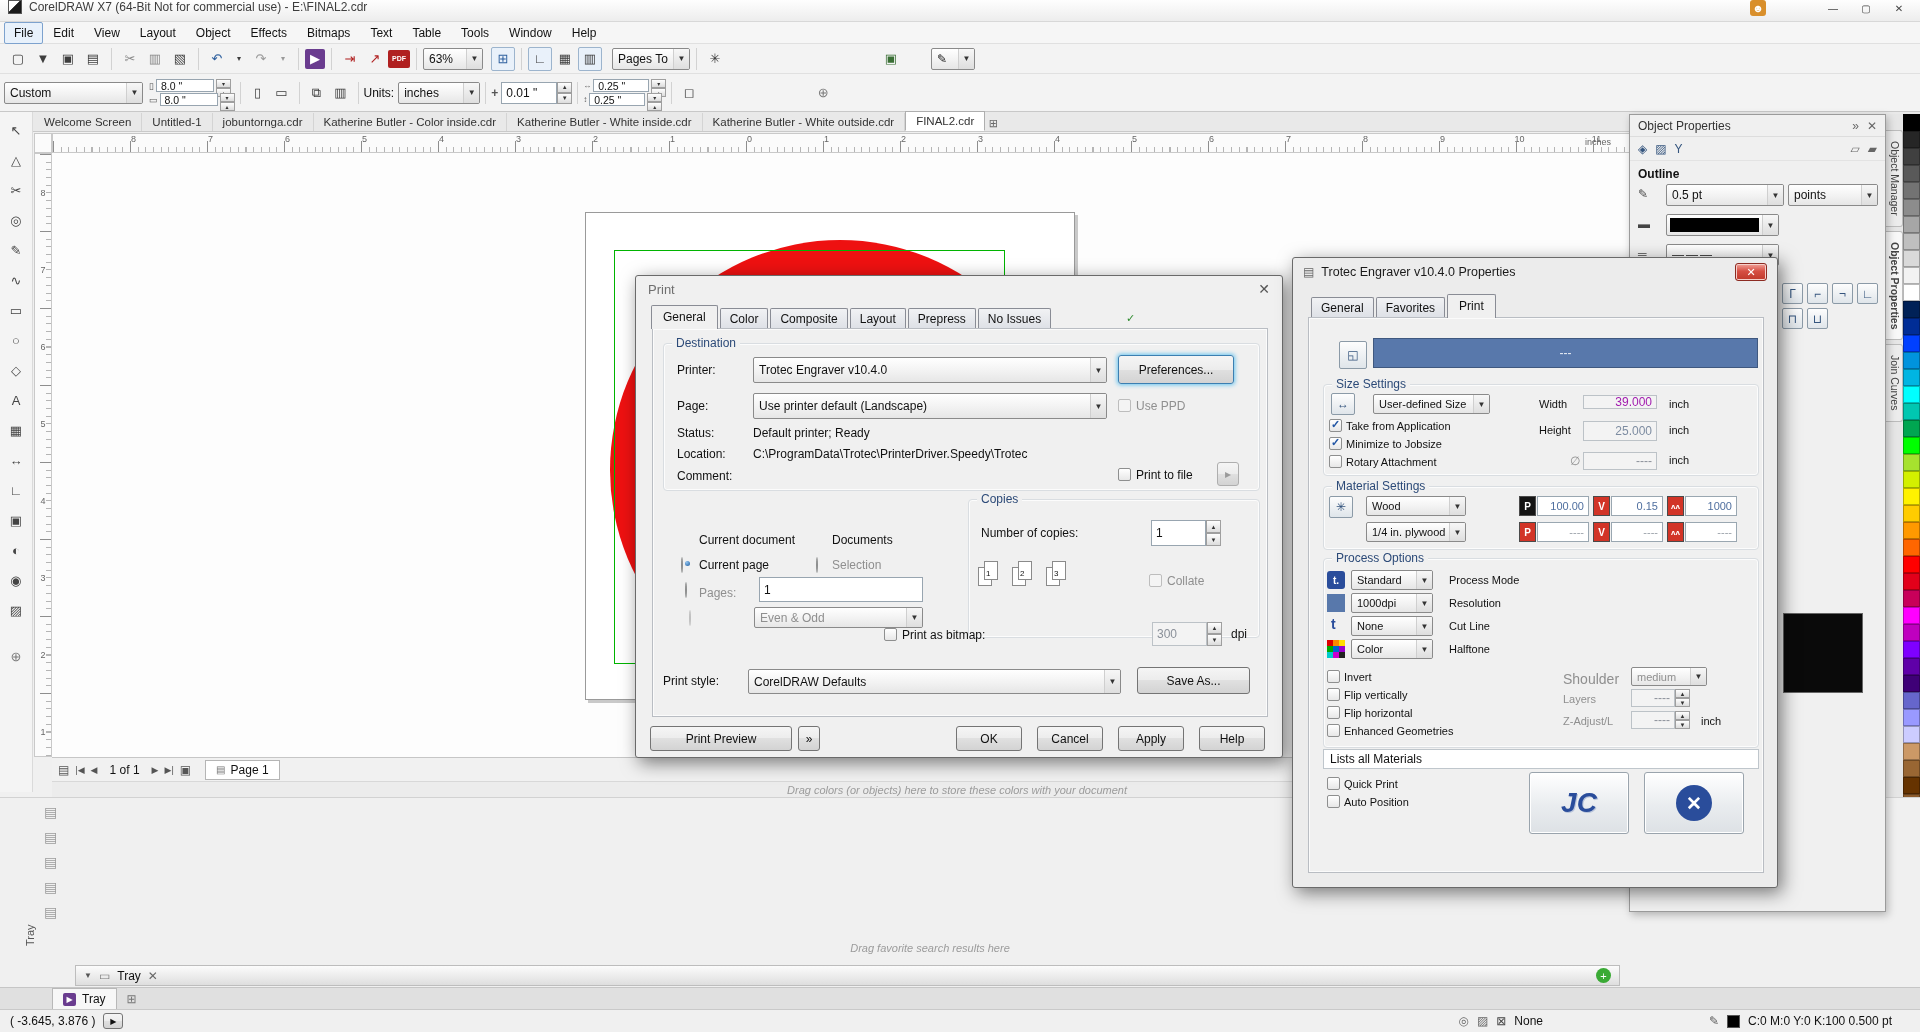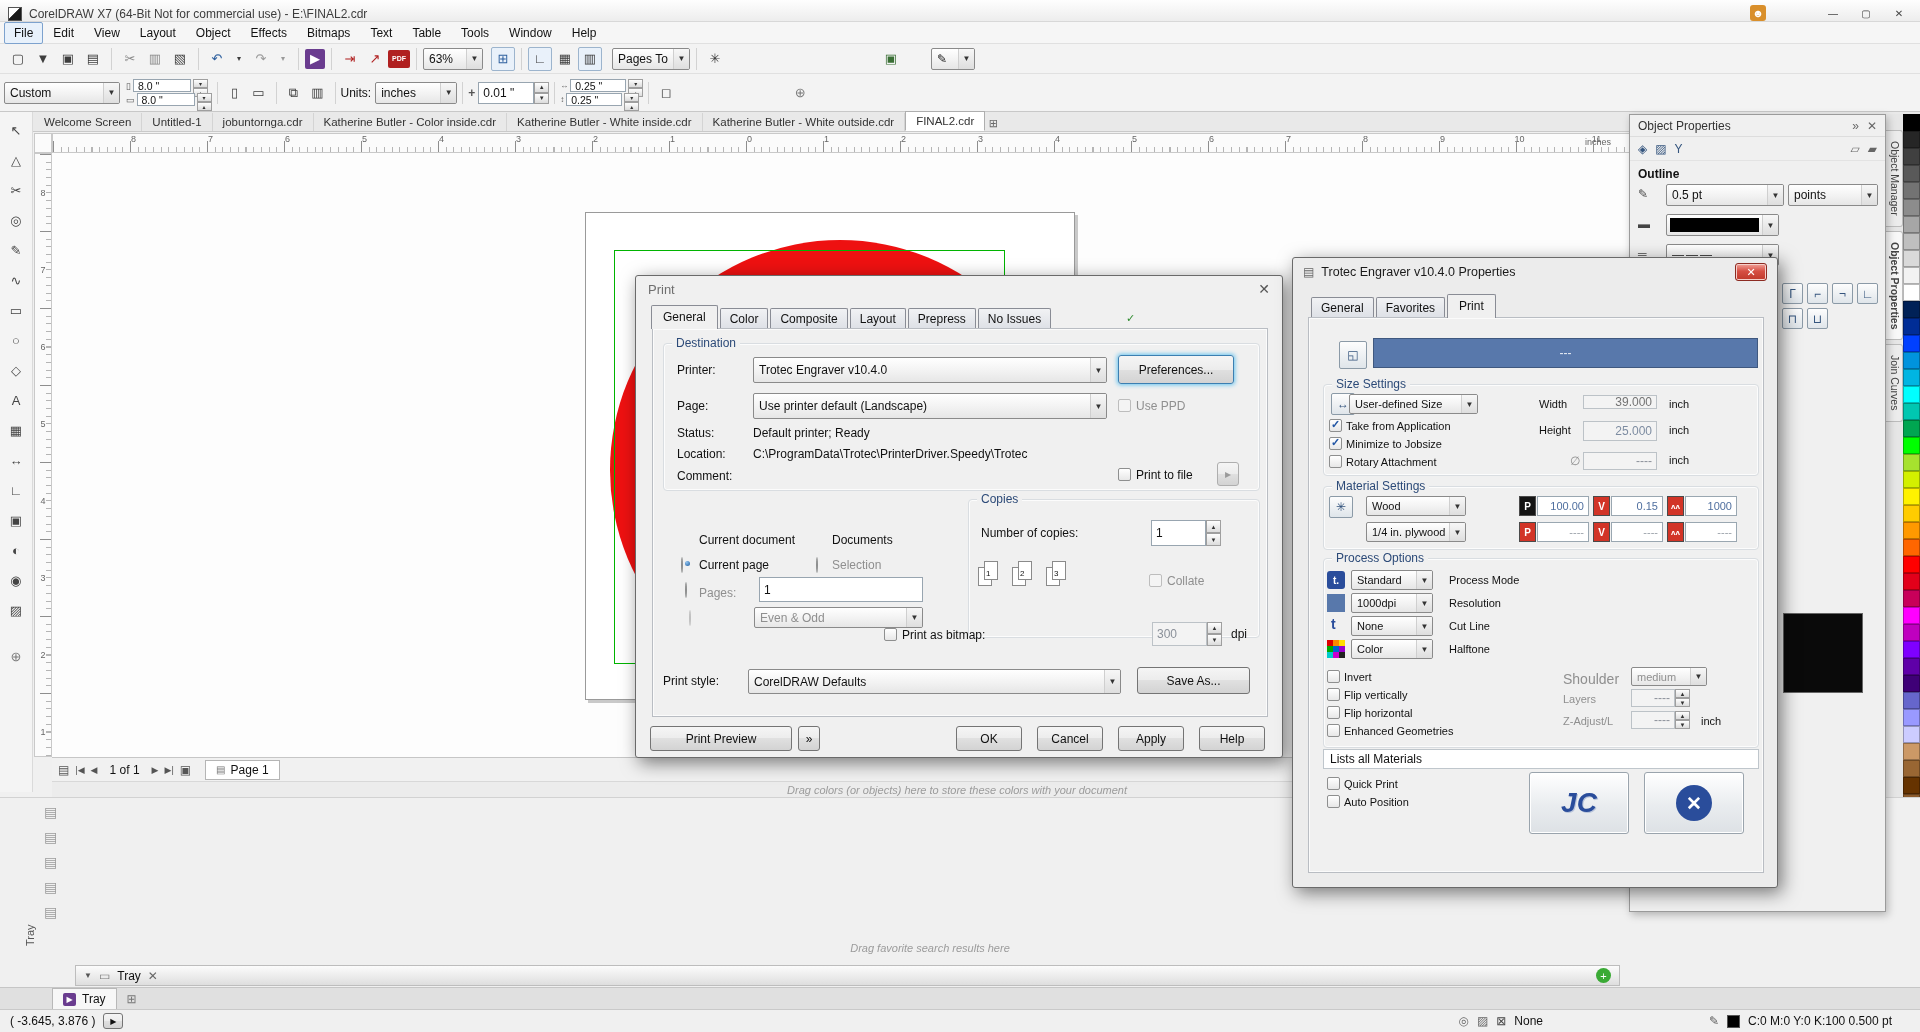--- a/index.html
+++ b/index.html
@@ -1,20 +1,20 @@
 <!DOCTYPE html>
 <html><head>
 <meta charset="utf-8">
 <style>
 *{margin:0;padding:0;box-sizing:border-box}
 html,body{width:1920px;height:1032px}
 body{font-family:"Liberation Sans",sans-serif;font-size:12px;color:#111;background:#f0f0f0;position:relative;overflow:hidden}
 .a{position:absolute}
 .row{display:flex;align-items:center}
-.titlebar{left:0;top:0;width:1920px;height:22px;background:linear-gradient(#fefefe,#ededed);border-bottom:1px solid #d8d8d8;display:flex;align-items:flex-end;padding:0 8px;gap:7px}
+.titlebar{left:0;top:0;width:1920px;height:22px;background:linear-gradient(#fefefe,#ededed);border-bottom:1px solid #d8d8d8;display:flex;align-items:flex-start;padding:0 8px;gap:7px}
 .appicon{width:14px;height:14px;background:linear-gradient(135deg,#fff 45%,#1a1a1a 46%);border:1px solid #555}
 .wbtn{width:26px;height:16px;display:flex;align-items:center;justify-content:center;color:#444;font-size:10px}
 .usericon{width:16px;height:16px;border-radius:3px;background:#d98f2b;color:#fff;font-size:11px;display:flex;align-items:center;justify-content:center}
 .menubar{left:0;top:22px;width:1920px;height:22px;background:#f6f6f6;border-bottom:1px solid #e0e0e0;display:flex;align-items:center;padding-left:4px}
 .mi{padding:3px 9px;border:1px solid transparent;border-radius:2px}
 .mi.focus{border-color:#7da2ce;background:#e8f1fb}
 .toolbar{left:0;top:44px;width:1920px;height:30px;background:#f3f3f3;border-bottom:1px solid #e0e0e0;display:flex;align-items:center;padding-left:6px;gap:1px}
 .propbar{left:0;top:74px;width:1920px;height:38px;background:#f3f3f3;border-bottom:1px solid #c8c8c8;display:flex;align-items:center;padding-left:4px}
 .tbic{width:24px;height:24px;display:flex;align-items:center;justify-content:center;font-size:13px;color:#3d3d3d}
 .tbic.sm{width:18px}
@@ -142,21 +142,21 @@
   <span style="width:150px"></span>
   <span class="tbic" style="color:#3a6f35">▣</span>
   <span style="width:26px"></span>
   <div class="combo" style="width:44px">
     <span class="cv">✎</span>
       <span class="ca">▼</span>
   </div>
 </div>
 
 <div class="propbar a">
-  <div class="combo" style="width:116px">
+  <div class="combo" style="width:139px">
     <span class="cv">Custom</span>
       <span class="ca">▼</span>
   </div>
   <span style="width:6px"></span>
   <div style="display:flex;flex-direction:column;gap:1px">
     <div class="row" style="gap:2px">
       <span style="font-size:9px;color:#555">▯</span>
       <div class="fld" style="width:58px;height:13px;font-size:10.5px">
           <span>8.0 "</span>
         </div>
@@ -620,26 +620,26 @@
 
   <div class="icbtn a" style="left:46px;top:83px;width:28px;height:28px">◱</div>
   <div class="a" style="left:80px;top:80px;width:385px;height:30px;background:#5878ab;border:1px solid #3f587f;color:#e9eef6;display:flex;align-items:center;justify-content:center">
     <span>---</span>
   </div>
 
   <div class="gb" style="left:30px;top:126px;width:436px;height:92px">
     <span class="gl">Size Settings</span>
   </div>
   <div class="icbtn a" style="left:38px;top:135px;width:24px;height:22px">↔</div>
-  <div class="combo a" style="left:56px;top:136px;width:129px;height:20px;font-size:11px">
+  <div class="combo a" style="left:80px;top:136px;width:117px;height:20px;font-size:11px">
     <span class="cv">User-defined Size</span>
       <span class="ca">▼</span>
   </div>
   <span class="lb a" style="left:246px;top:140px;font-size:11px">Width</span>
-  <div class="fld dis a" style="left:290px;top:137px;width:74px;height:14px;justify-content:flex-end;color:#737373">
+  <div class="fld dis a" style="left:290px;top:137px;width:74px;height:14px;justify-content:flex-end;color:#a21caf">
       <span>39.000</span>
     </div>
   <span class="lb a" style="left:376px;top:140px;font-size:11px">inch</span>
   <span class="lb a" style="left:246px;top:166px;font-size:11px">Height</span>
   <div class="fld dis a" style="left:290px;top:163px;width:74px;height:20px;justify-content:flex-end;color:#7d8ca1">
       <span>25.000</span>
     </div>
   <span class="lb a" style="left:376px;top:166px;font-size:11px">inch</span>
   <span class="chk on a" style="left:36px;top:161px"></span>
   <span class="lb a" style="left:53px;top:162px;font-size:11px">Take from Application</span>

